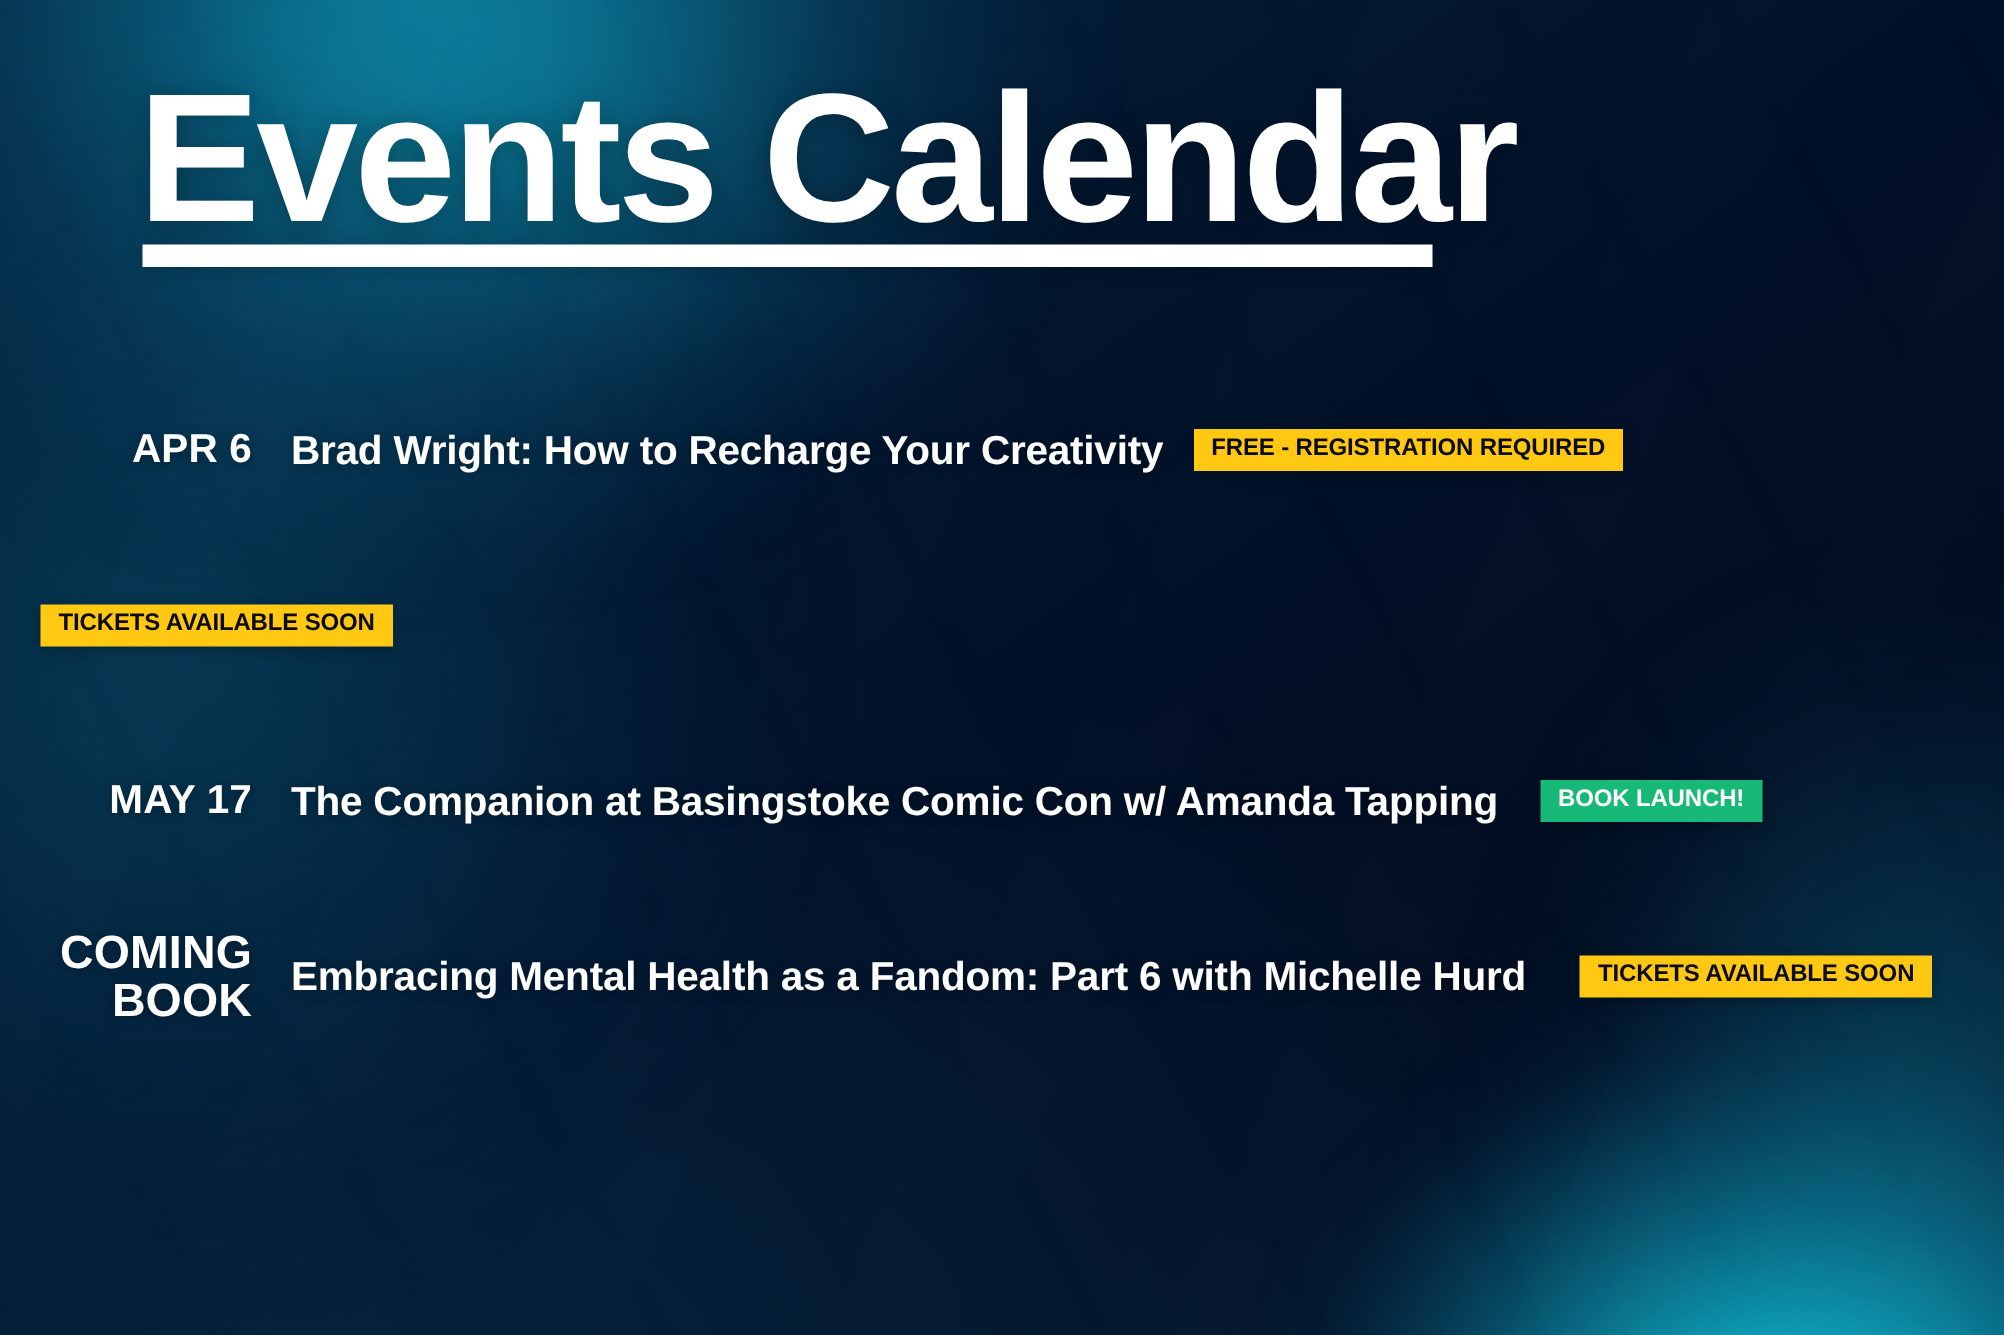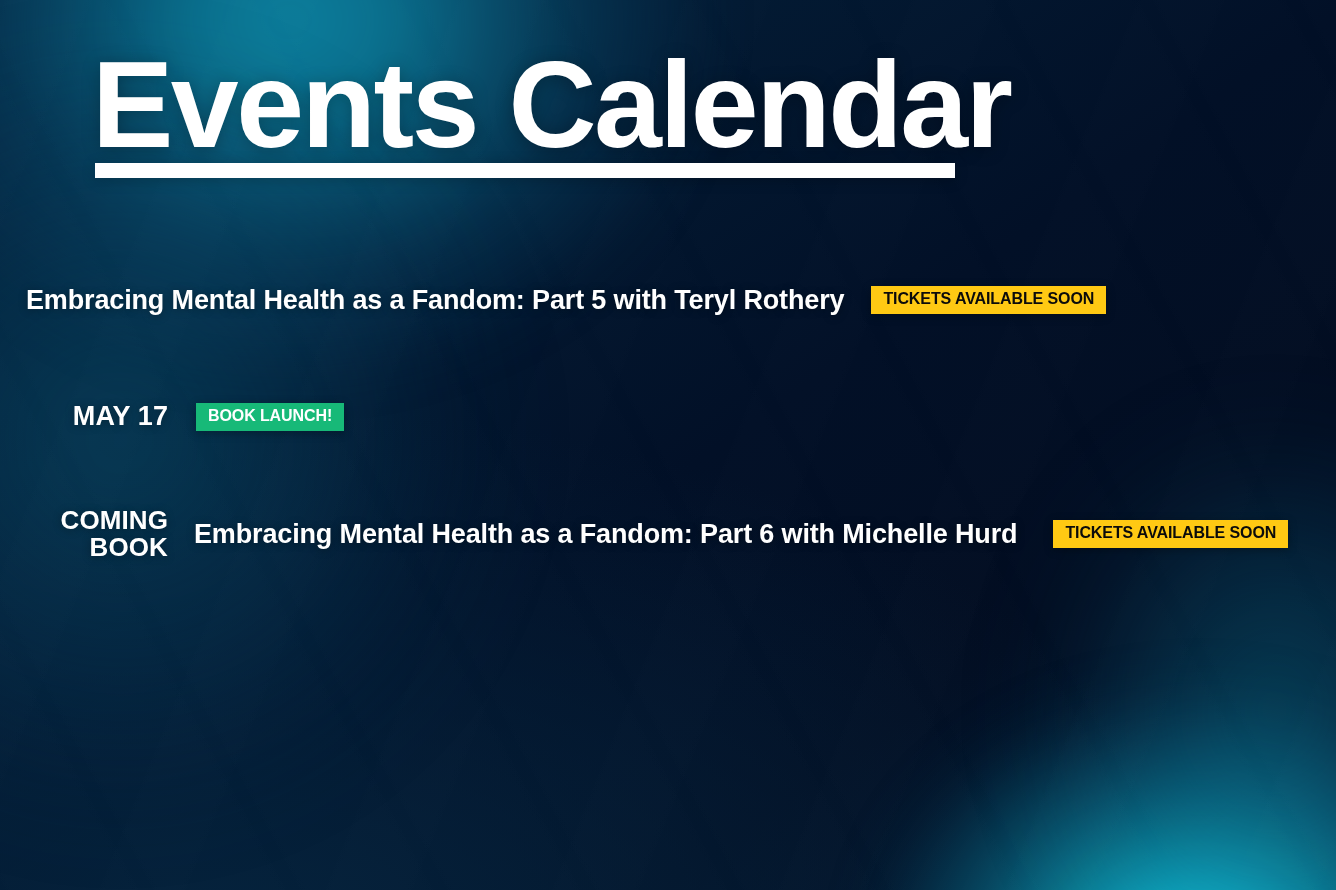--- a/index.html
+++ b/index.html
@@ -215,21 +215,21 @@
     color:#ffffff;
   }
 
   
   .row-1 { margin-top:0px; }
   .row-1 .event-badge { margin-left:20px; }
   .row-2 .event-badge { margin-left:27px; }
   .row-3 .event-badge { margin-left:28px; }
   .row-4 .event-badge { margin-left:36px; }
 
-  .row-4 .event-date { line-height:1.04; font-size:26px; }
+  .row-4 .event-date { line-height:1.04; font-size:31px; }
 </style>
 </head>
 <body>
 
 <div class="stage">
   <div class="glow-top"></div>
   <div class="glow-left"></div>
   <div class="glow-bottom"></div>
   <div class="glow-right"></div>
   <div class="streaks"></div>
@@ -237,28 +237,33 @@
 </div>
 
 <div class="content">
 
   <h1 class="page-title">Events Calendar</h1>
 
   <div class="title-rule"></div>
 
   <div class="events">
 
+    <div class="event-row row-1">
+      <div class="event-date">APR 6</div>
+      <div class="event-title">Brad Wright: How to Recharge Your Creativity</div>
+      <div class="event-badge badge-yellow">FREE - REGISTRATION REQUIRED</div>
+    </div>
 
     <div class="event-row row-2">
-      <div class="event-title">Embracing Mental Health as a Fandom: Part 5 with Teryl Rothery</div>
       <div class="event-badge badge-yellow">TICKETS AVAILABLE SOON</div>
     </div>
 
     <div class="event-row row-3">
       <div class="event-date">MAY 17</div>
+      <div class="event-title">The Companion at Basingstoke Comic Con w/ Amanda Tapping</div>
       <div class="event-badge badge-green">BOOK LAUNCH!</div>
     </div>
 
     <div class="event-row row-4">
       <div class="event-date">
         <span>COMING</span><br>
         <span>BOOK</span>
       </div>
       <div class="event-title">Embracing Mental Health as a Fandom: Part 6 with Michelle Hurd</div>
       <div class="event-badge badge-yellow">TICKETS AVAILABLE SOON</div>

